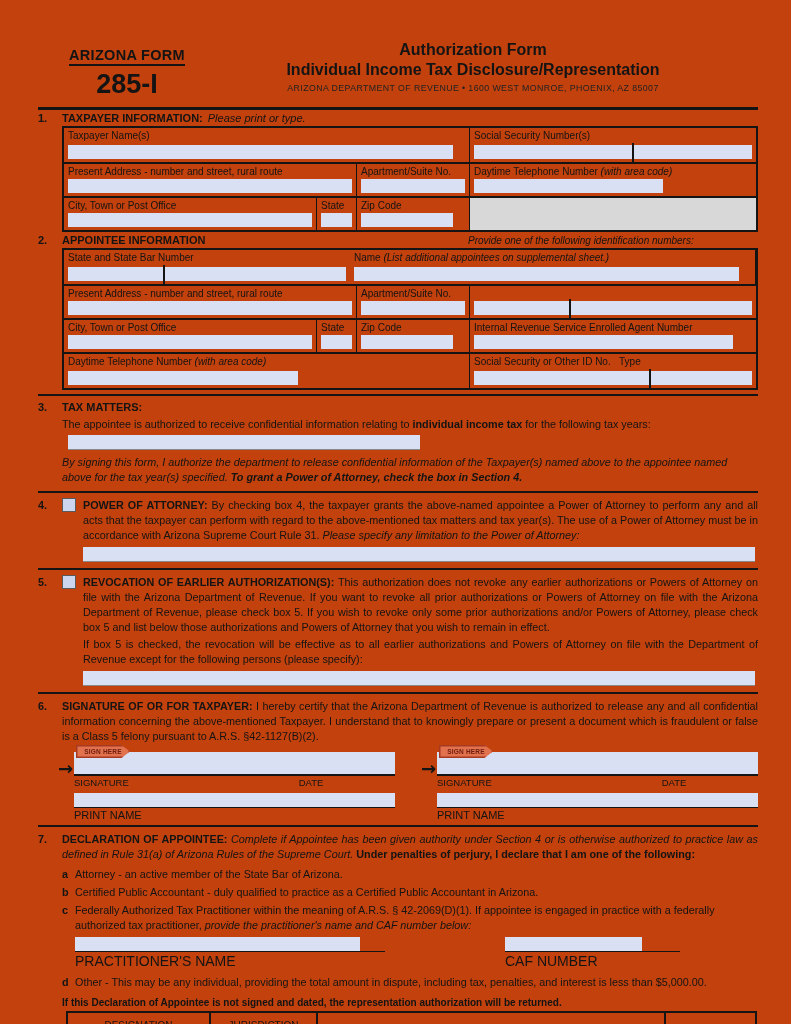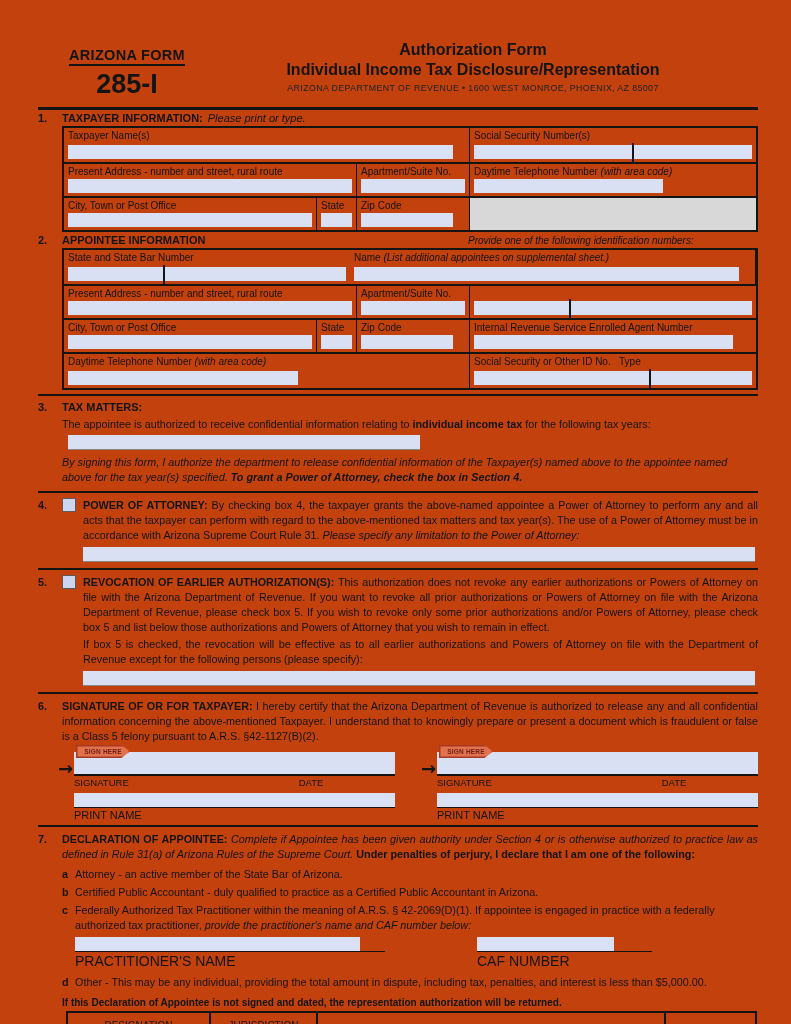--- a/index.html
+++ b/index.html
@@ -69,21 +69,21 @@
   .siglbls .l1 { flex:1; }
   .siglbls .l2 { width:30%; }
   .printband { background:#d9e0f3; height:14px; border-bottom:1.5px solid #141414; margin-top:5px; }
   .printlbl { font-size:11px; padding-top:1px; }
 
   
   .dletter { font-weight:bold; width:13px; flex:none; }
   .ditem { display:flex; font-size:10.8px; line-height:15px; margin:3px 0 0 24px; }
   .pracrow { display:flex; margin:4px 0 0 37px; font-size:14px; }
   .pracL { width:310px; }
-  .pracR { width:175px; margin-left:92px; }
+  .pracR { width:175px; margin-left:120px; }
   .pracline { border-bottom:1.5px solid #141414; padding-bottom:0; }
   .pracline .fld { height:14px; }
   .warn { font-weight:bold; font-size:10px; margin:7px 0 3px 24px; }
 
   
   .dtbl { margin-left:28px; width:691px; border:2px solid #141414; box-sizing:border-box; }
   .dtr { display:flex; border-bottom:2px solid #141414; }
   .dtr:last-child { border-bottom:none; }
   .dtc { border-right:2px solid #141414; box-sizing:border-box; display:flex;
     flex-direction:column; align-items:center; justify-content:center; }

